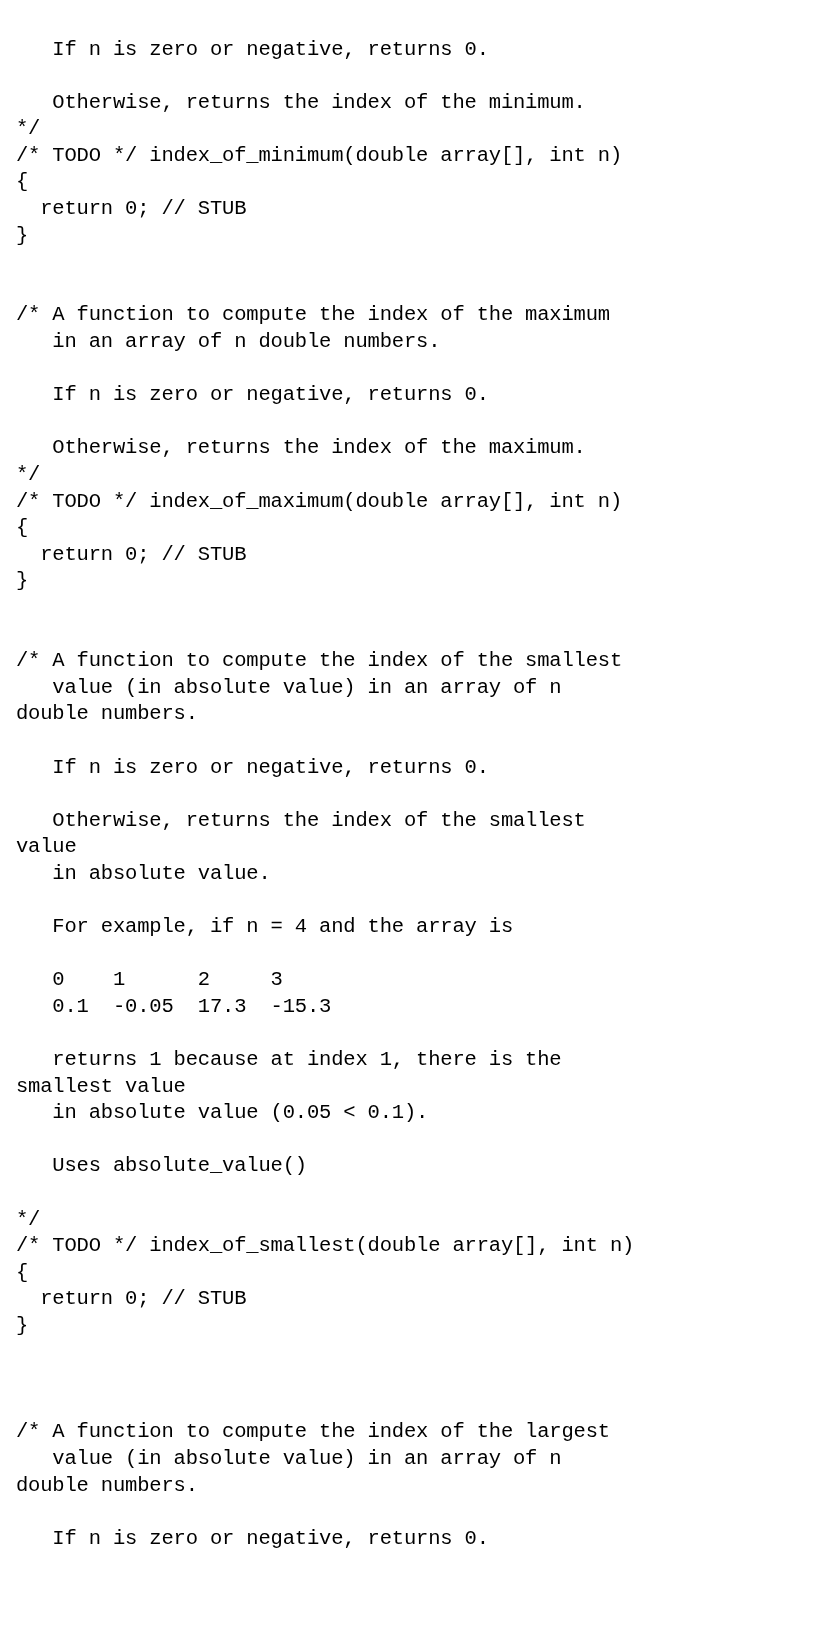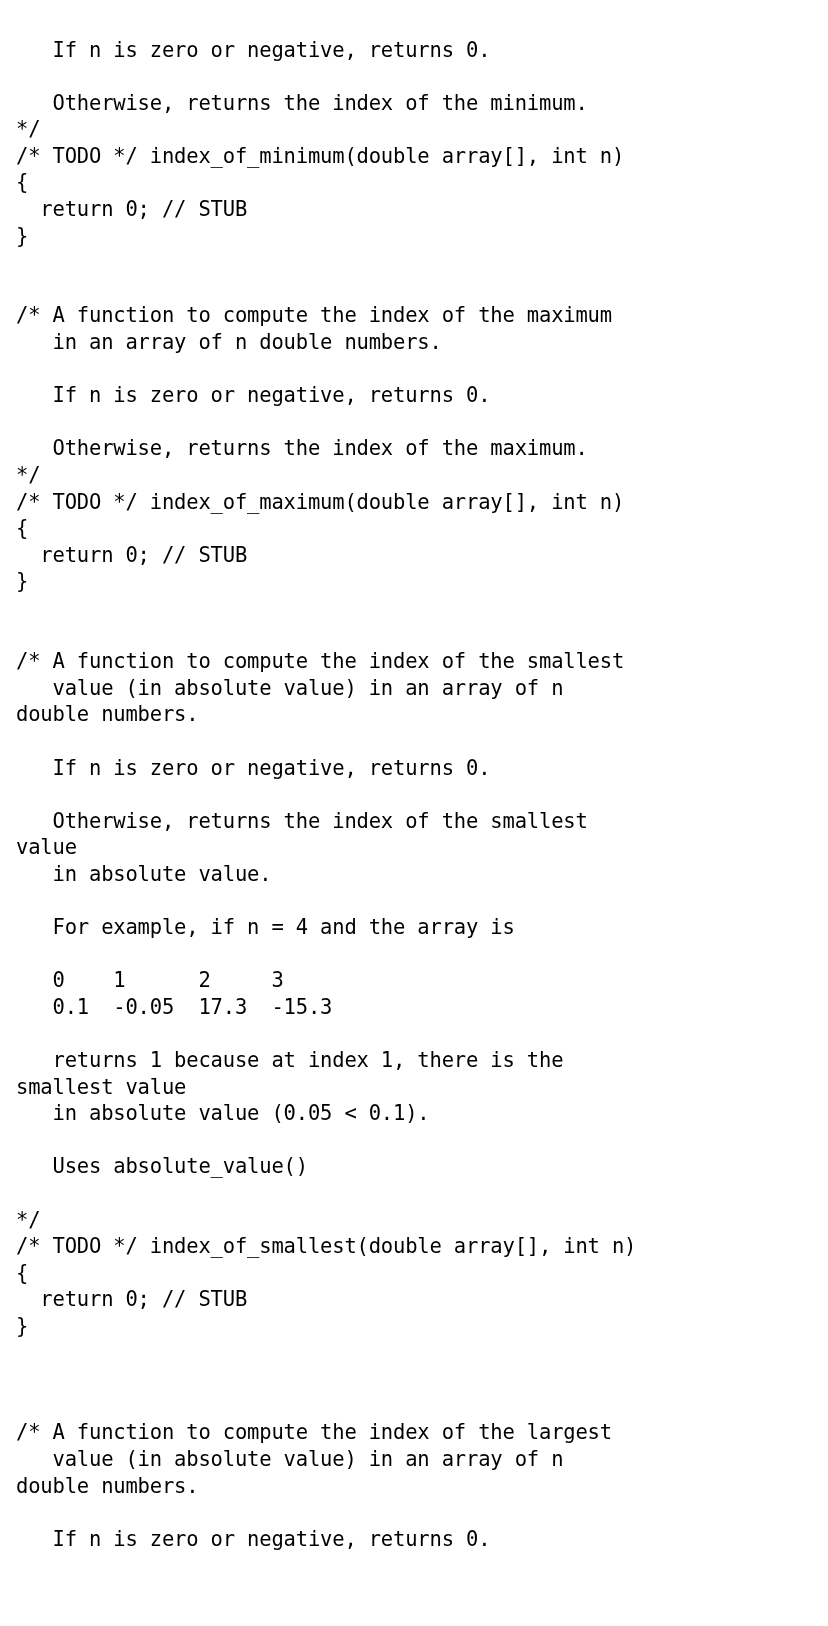--- a/index.html
+++ b/index.html
@@ -26,20 +26,21 @@
     line-height: 26.6px;
     letter-spacing: -0.18px;
     white-space: pre;
     tab-size: 2;
     -webkit-font-smoothing: none;
   }
   .code-line {
     display: block;
     height: 26.6px;
     white-space: pre;
+    font-family: Liberation Mono, monospace;
   }
   .code-line.blank {
     height: 26.6px;
   }
 </style>
 </head>
 <body>
 
 <pre id="code-listing"><span class="code-line">   If n is zero or negative, returns 0.</span><span class="code-line blank">&nbsp;</span><span class="code-line">   Otherwise, returns the index of the minimum.</span><span class="code-line">*/</span><span class="code-line">/* TODO */ index_of_minimum(double array[], int n)</span><span class="code-line">{</span><span class="code-line">  return 0; // STUB</span><span class="code-line">}</span><span class="code-line blank">&nbsp;</span><span class="code-line blank">&nbsp;</span><span class="code-line">/* A function to compute the index of the maximum</span><span class="code-line">   in an array of n double numbers.</span><span class="code-line blank">&nbsp;</span><span class="code-line">   If n is zero or negative, returns 0.</span><span class="code-line blank">&nbsp;</span><span class="code-line">   Otherwise, returns the index of the maximum.</span><span class="code-line">*/</span><span class="code-line">/* TODO */ index_of_maximum(double array[], int n)</span><span class="code-line">{</span><span class="code-line">  return 0; // STUB</span><span class="code-line">}</span><span class="code-line blank">&nbsp;</span><span class="code-line blank">&nbsp;</span><span class="code-line">/* A function to compute the index of the smallest</span><span class="code-line">   value (in absolute value) in an array of n</span><span class="code-line">double numbers.</span><span class="code-line blank">&nbsp;</span><span class="code-line">   If n is zero or negative, returns 0.</span><span class="code-line blank">&nbsp;</span><span class="code-line">   Otherwise, returns the index of the smallest</span><span class="code-line">value</span><span class="code-line">   in absolute value.</span><span class="code-line blank">&nbsp;</span><span class="code-line">   For example, if n = 4 and the array is</span><span class="code-line blank">&nbsp;</span><span class="code-line">   0    1      2     3</span><span class="code-line">   0.1  -0.05  17.3  -15.3</span><span class="code-line blank">&nbsp;</span><span class="code-line">   returns 1 because at index 1, there is the</span><span class="code-line">smallest value</span><span class="code-line">   in absolute value (0.05 &lt; 0.1).</span><span class="code-line blank">&nbsp;</span><span class="code-line">   Uses absolute_value()</span><span class="code-line blank">&nbsp;</span><span class="code-line">*/</span><span class="code-line">/* TODO */ index_of_smallest(double array[], int n)</span><span class="code-line">{</span><span class="code-line">  return 0; // STUB</span><span class="code-line">}</span><span class="code-line blank">&nbsp;</span><span class="code-line blank">&nbsp;</span><span class="code-line blank">&nbsp;</span><span class="code-line">/* A function to compute the index of the largest</span><span class="code-line">   value (in absolute value) in an array of n</span><span class="code-line">double numbers.</span><span class="code-line blank">&nbsp;</span><span class="code-line">   If n is zero or negative, returns 0.</span></pre>
 

